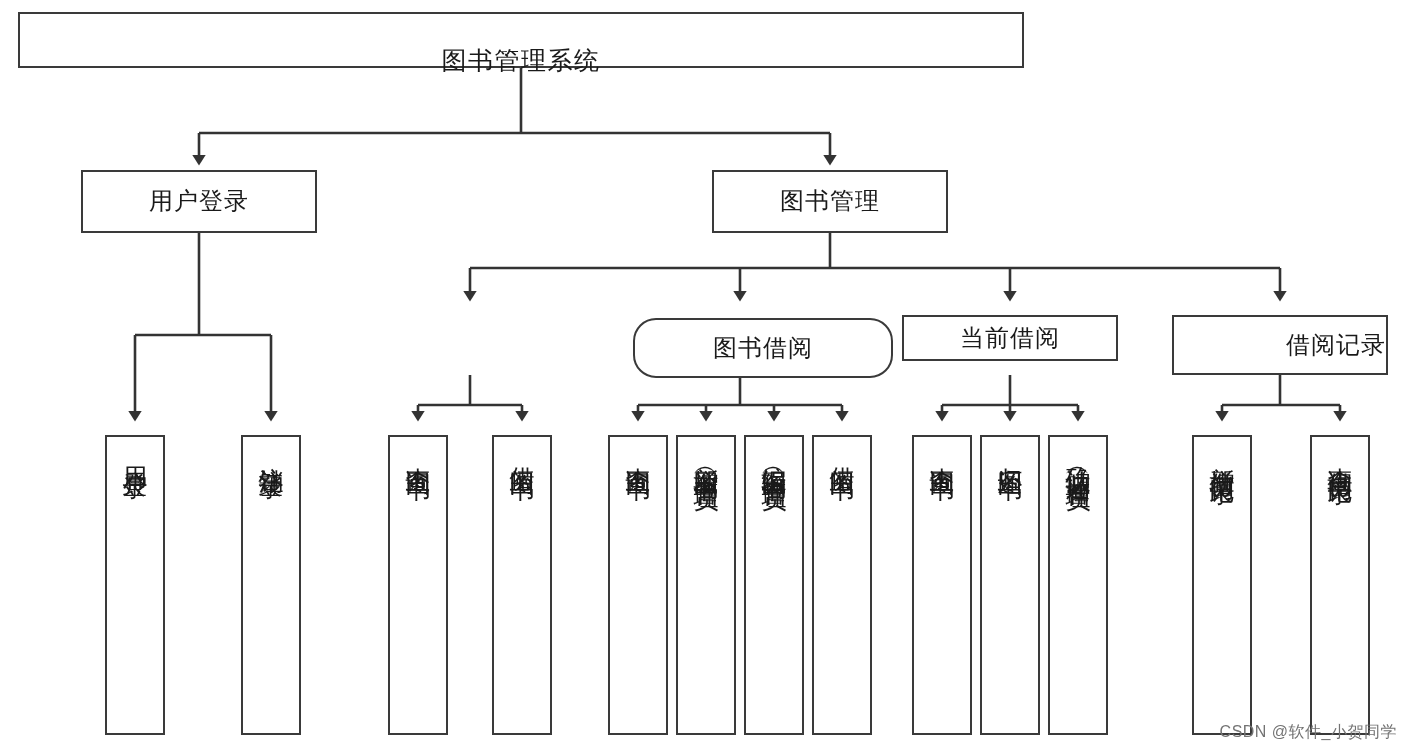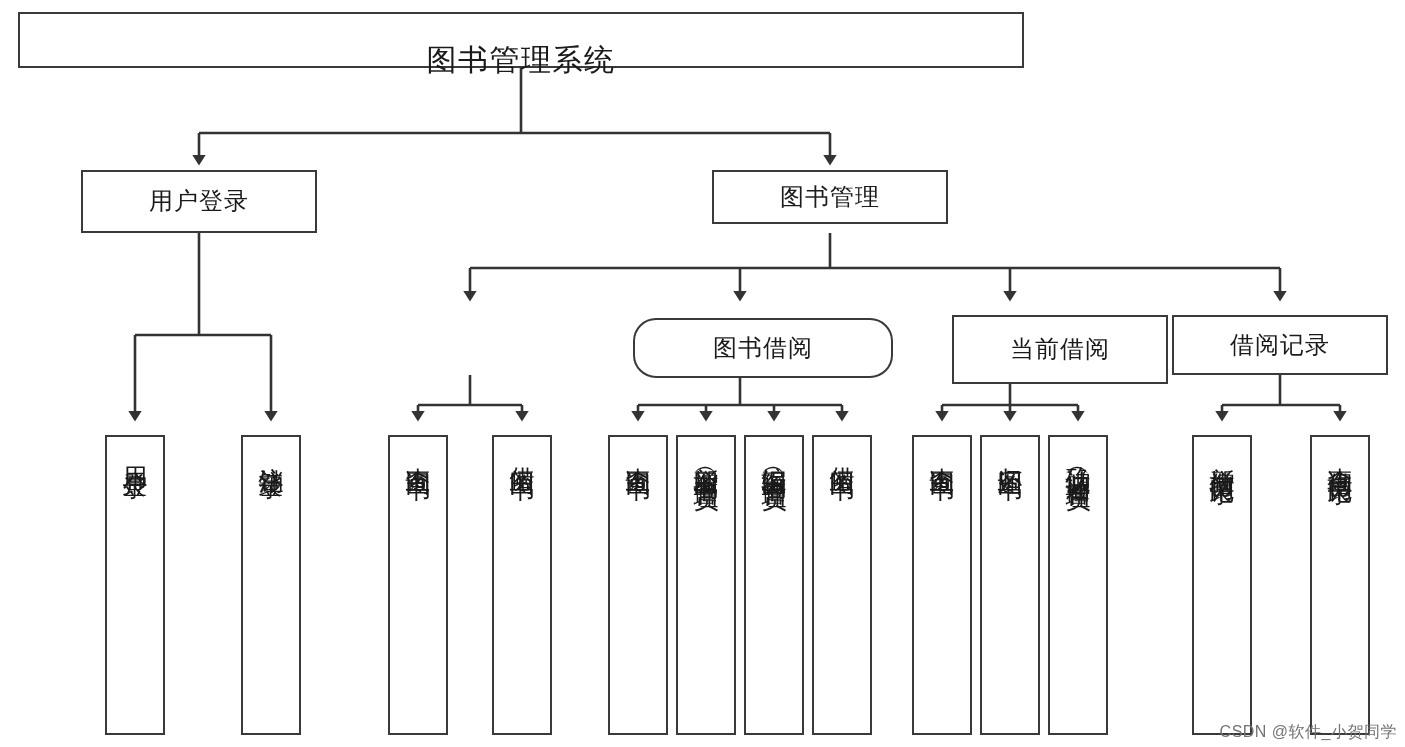--- a/index.html
+++ b/index.html
@@ -24,21 +24,21 @@
     color:#1a1a1a;
   }
   .node .lbl{
     display:block;
     text-align:center;
     line-height:1.12;
     white-space:nowrap;
   }
   
   .node.h .lbl{font-size:24px;letter-spacing:1px;}
-  .node.root .lbl{font-size:30px;letter-spacing:1.5px;margin-top:40px;}
+  .node.root .lbl{font-size:25px;letter-spacing:1.5px;margin-top:40px;}
 
   
   .node.v{align-items:flex-start;padding-top:10px;}
   .node.v .lbl{
     writing-mode:vertical-rl;
     text-orientation:upright;
     font-size:25px;
     line-height:1.0;
     letter-spacing:3px;
     white-space:normal;
@@ -110,31 +110,31 @@
     </g>
   </svg>
 
   <div class="node h root" style="left:18px;top:12px;width:1006px;height:56px;">
     <span class="lbl">图书管理系统</span>
   </div>
 
   <div class="node h" style="left:81px;top:170px;width:236px;height:63px;">
     <span class="lbl">用户登录</span>
   </div>
-  <div class="node h" style="left:712px;top:170px;width:236px;height:54px;">
+  <div class="node h" style="left:712px;top:170px;width:236px;height:63px;">
     <span class="lbl">图书管理</span>
   </div>
 
   <div class="node h" style="left:633px;top:318px;width:260px;height:60px;border-radius:23px;">
     <span class="lbl">图书借阅</span>
   </div>
-  <div class="node h" style="left:952px;top:315px;width:216px;height:69px;">
+  <div class="node h" style="left:902px;top:315px;width:216px;height:46px;">
     <span class="lbl">当前借阅</span>
   </div>
-  <div class="node h" style="left:1172px;top:315px;width:216px;height:60px;">
+  <div class="node h" style="left:1172px;top:315px;width:216px;height:60px;justify-content:flex-end;">
     <span class="lbl">借阅记录</span>
   </div>
 
   <div class="node v" style="left:105px;top:435px;width:60px;height:300px;">
     <span class="lbl">用户登录</span>
   </div>
   <div class="node v" style="left:241px;top:435px;width:60px;height:300px;">
     <span class="lbl">注销登录</span>
   </div>
 

